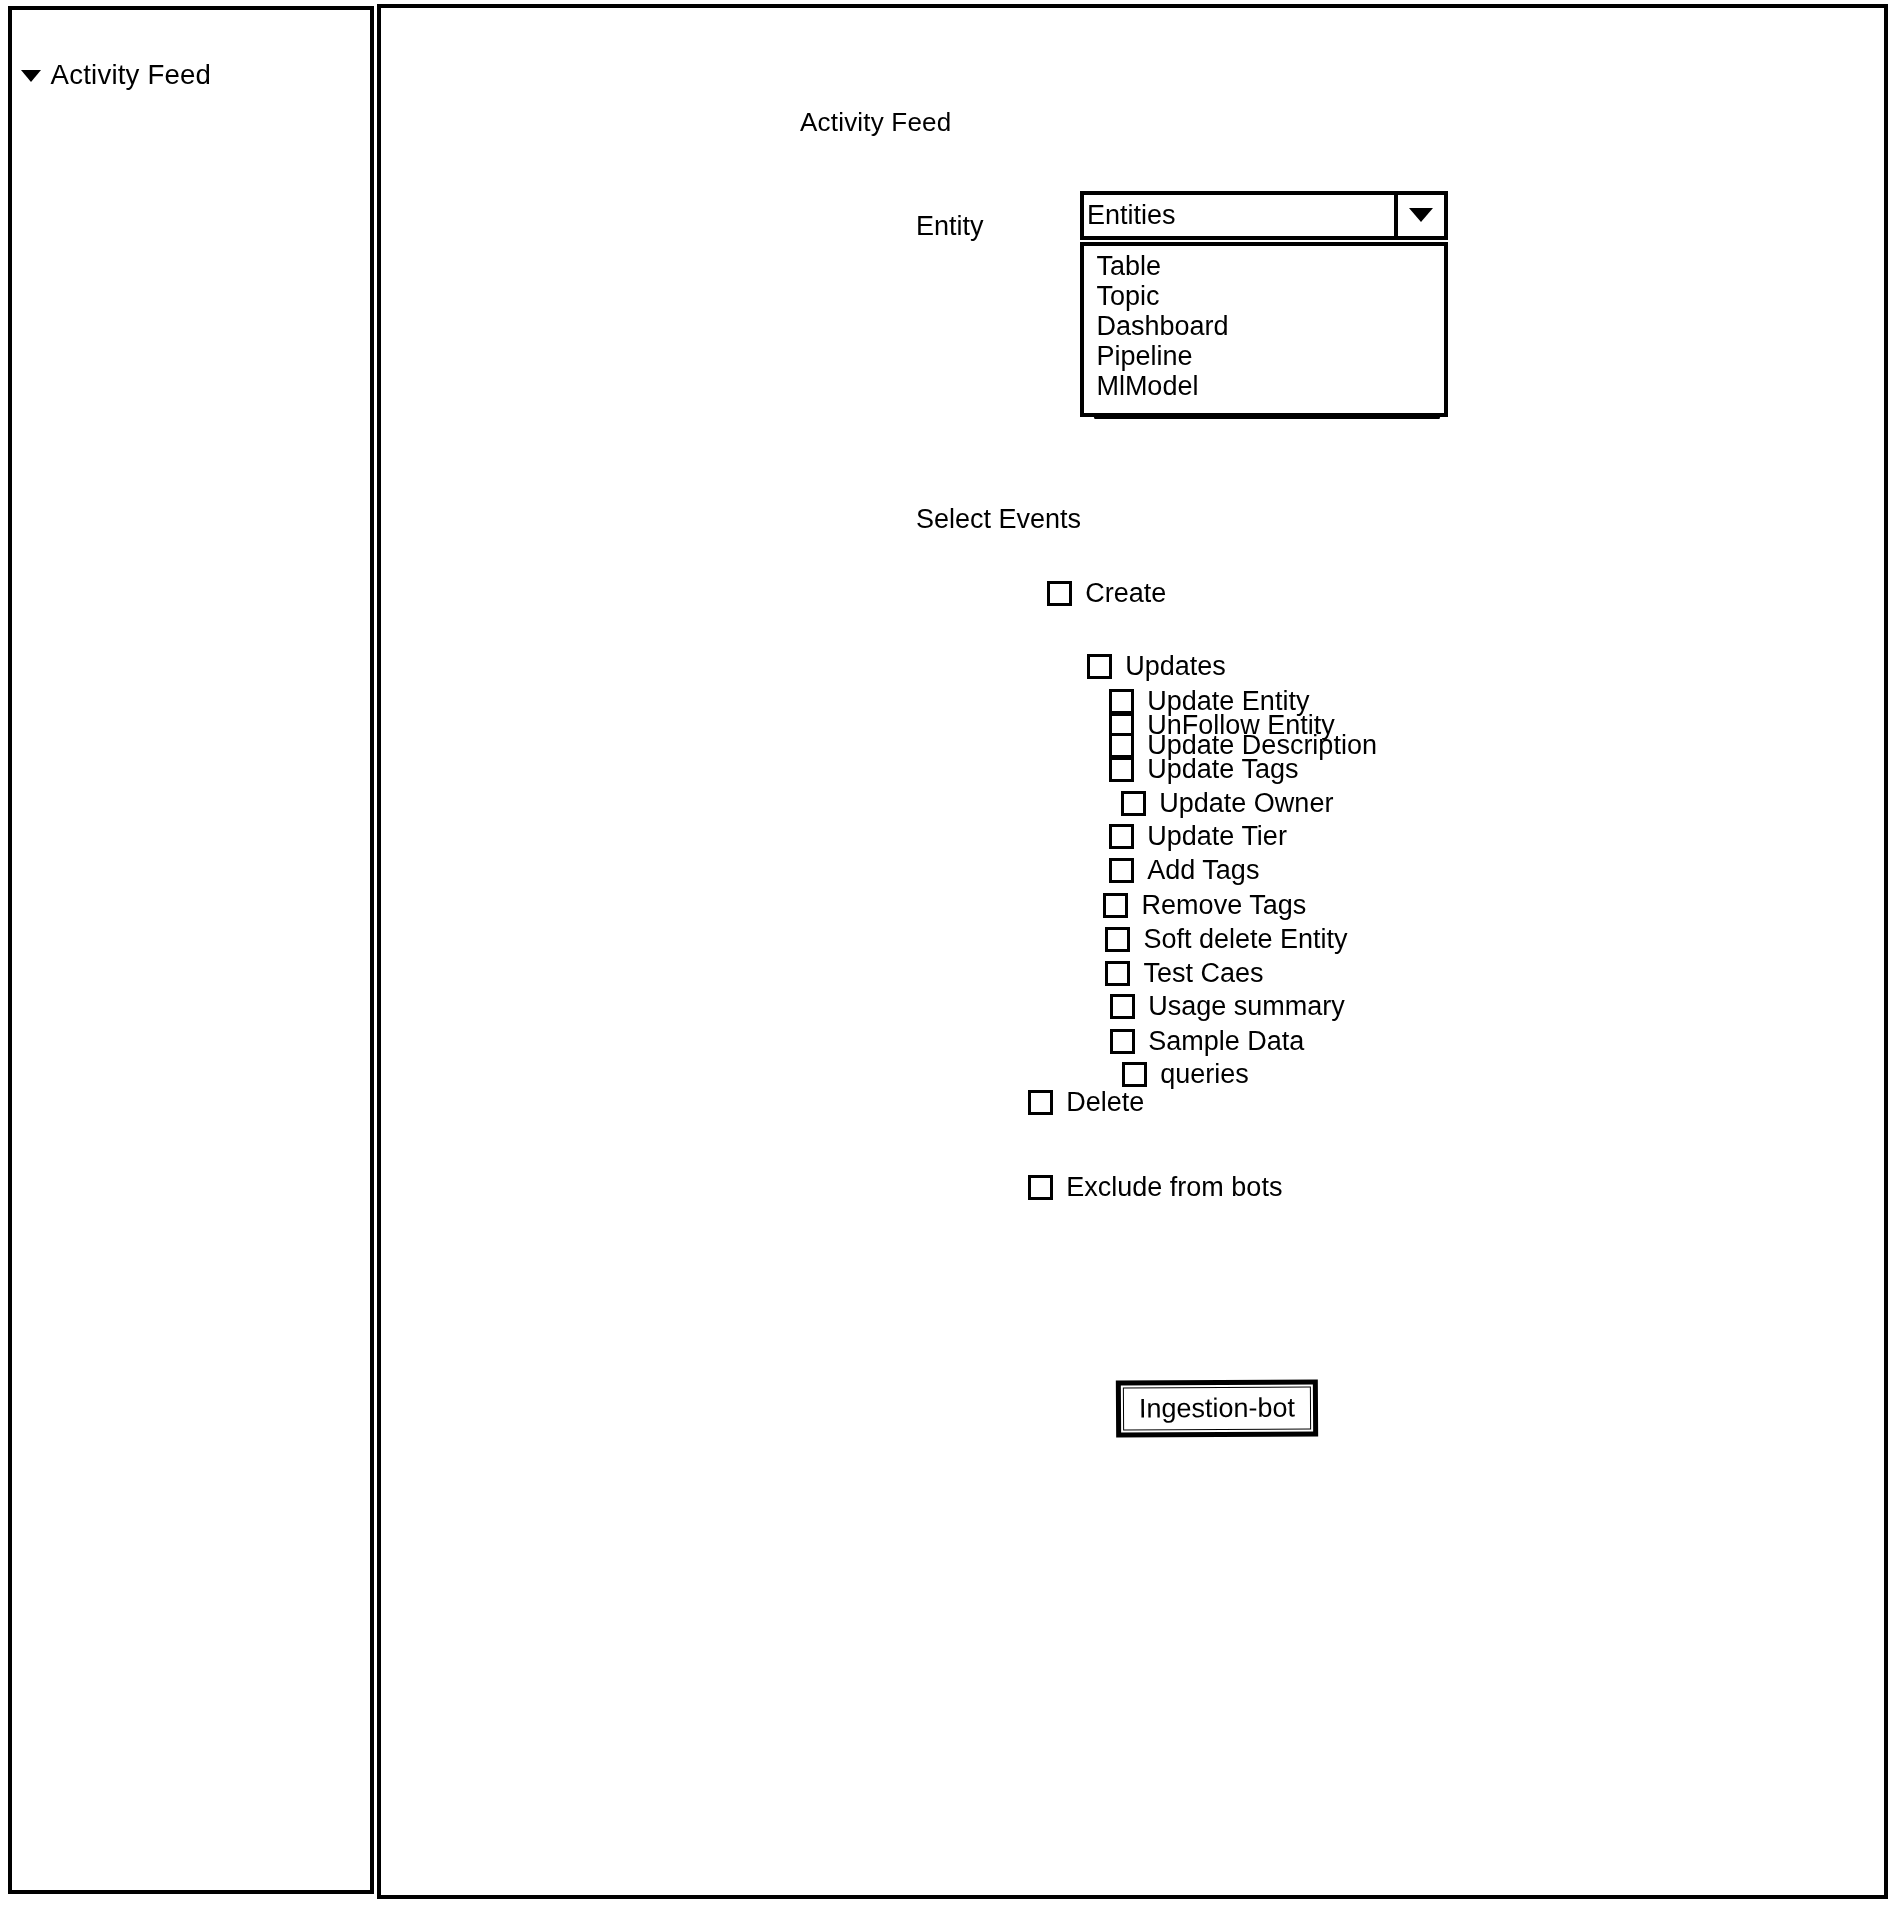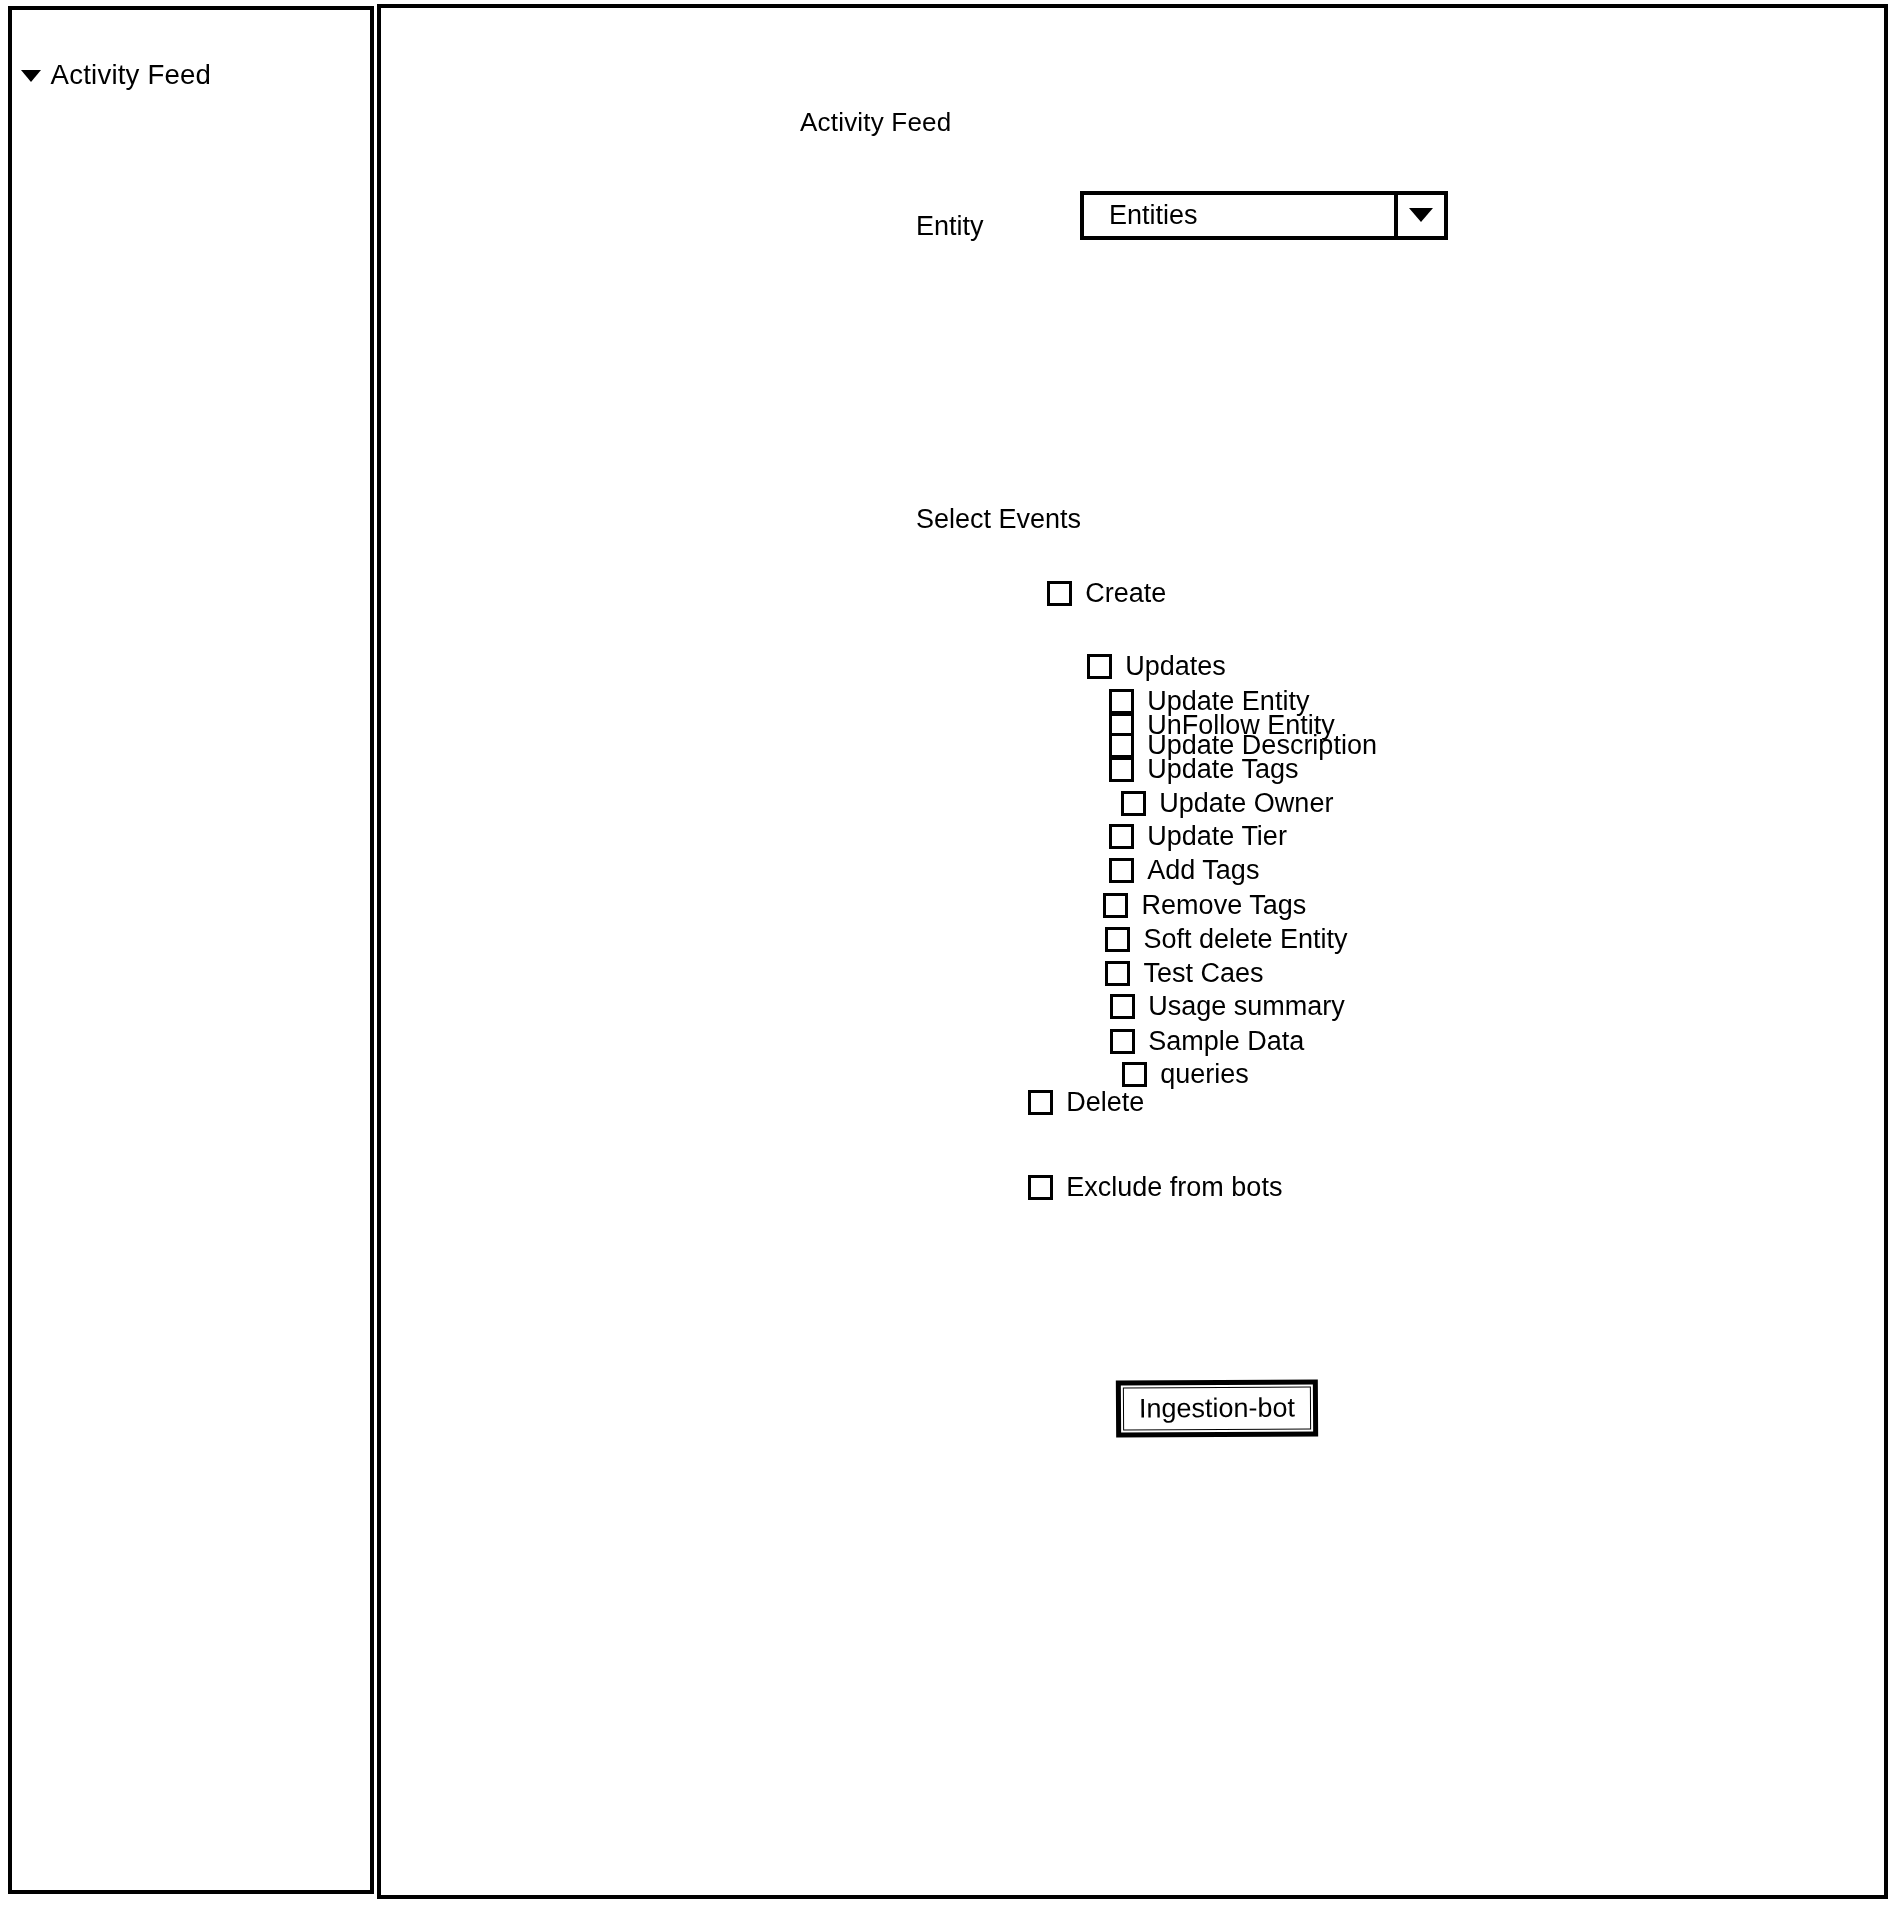--- a/index.html
+++ b/index.html
@@ -97,21 +97,21 @@
     display: flex;
     height: 49px;
     border: 4.8px solid #000000;
     box-sizing: border-box;
     background: #ffffff;
   }
   #entity-select-value {
     flex: 1 1 auto;
     display: flex;
     align-items: center;
-    padding-left: 25px;
+    padding-left: 3px;
     font-size: 27px;
     border-right: 4.8px solid #000000;
     box-sizing: border-box;
     background: #ffffff;
     white-space: nowrap;
     overflow: hidden;
   }
   #entity-select-arrow {
     width: 46px;
     display: flex;
@@ -247,20 +247,27 @@
 
     <div id="entity-label">Entity</div>
 
     <div id="entity-select-wrap">
       <div id="entity-select-box">
         <div id="entity-select-value">Entities</div>
         <div id="entity-select-arrow">
           <span class="arrow-glyph"></span>
         </div>
       </div>
+      <div id="entity-options">
+        <div class="entity-option">Table</div>
+        <div class="entity-option">Topic</div>
+        <div class="entity-option">Dashboard</div>
+        <div class="entity-option">Pipeline</div>
+        <div class="entity-option">MlModel</div>
+      </div>
     </div>
 
     <div id="select-events-label">Select Events</div>
 
     <div id="events-list">
 
       <div class="event-row" id="row-create">
         <span class="cbx"></span>
         <span class="event-label">Create</span>
       </div>

